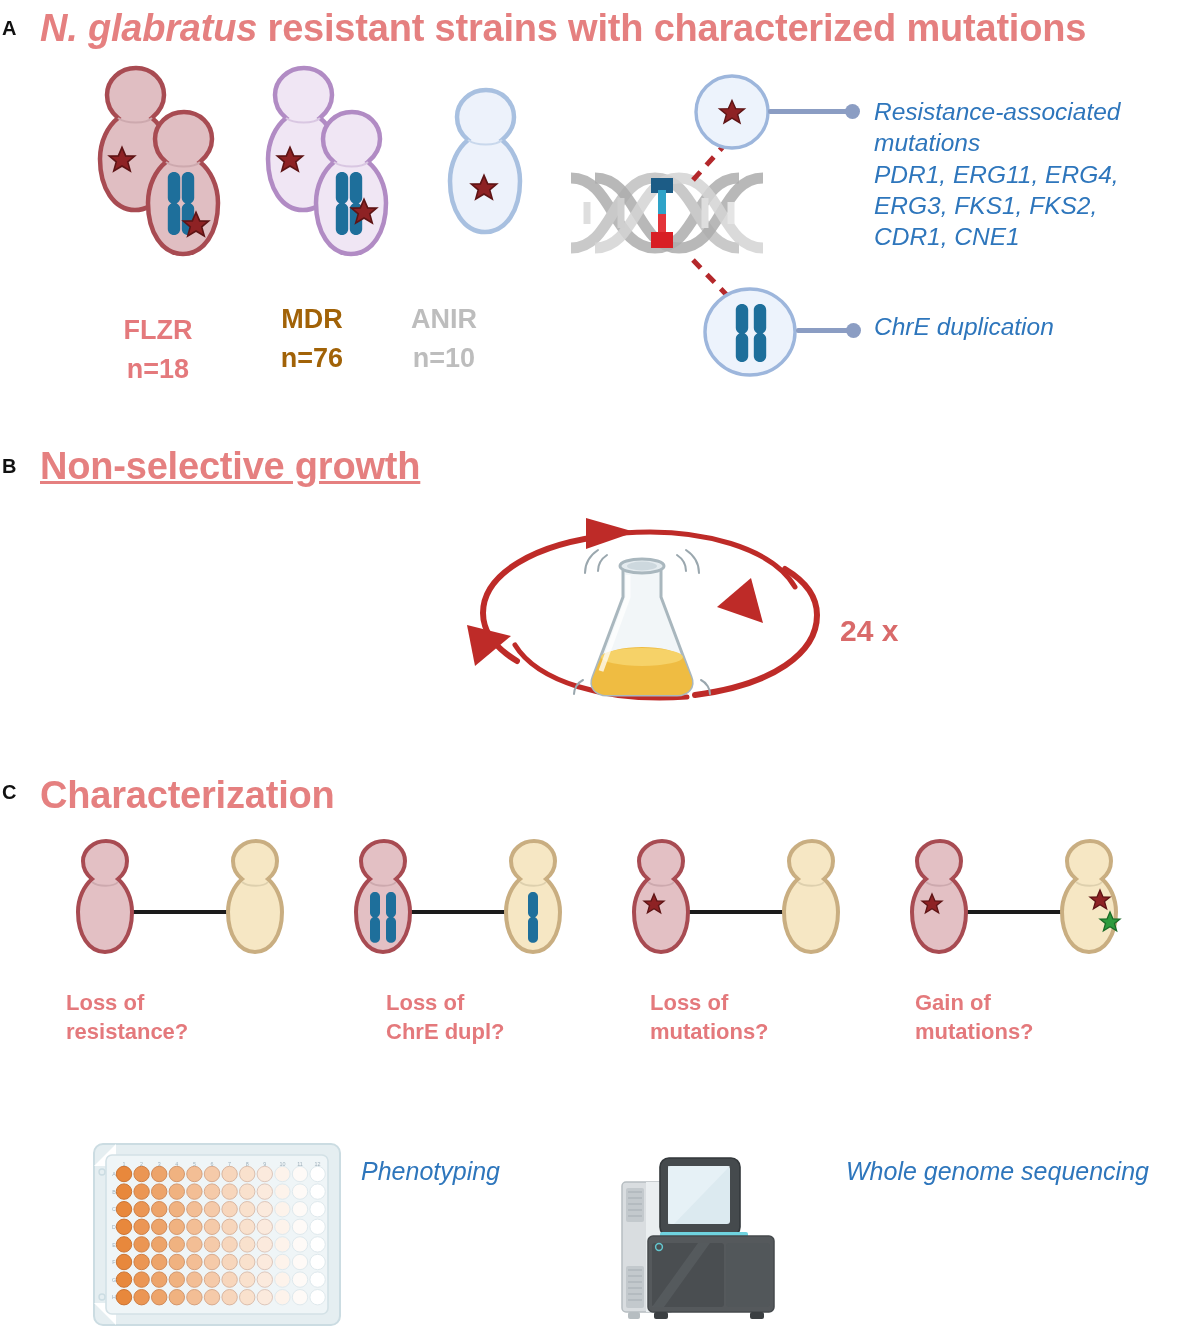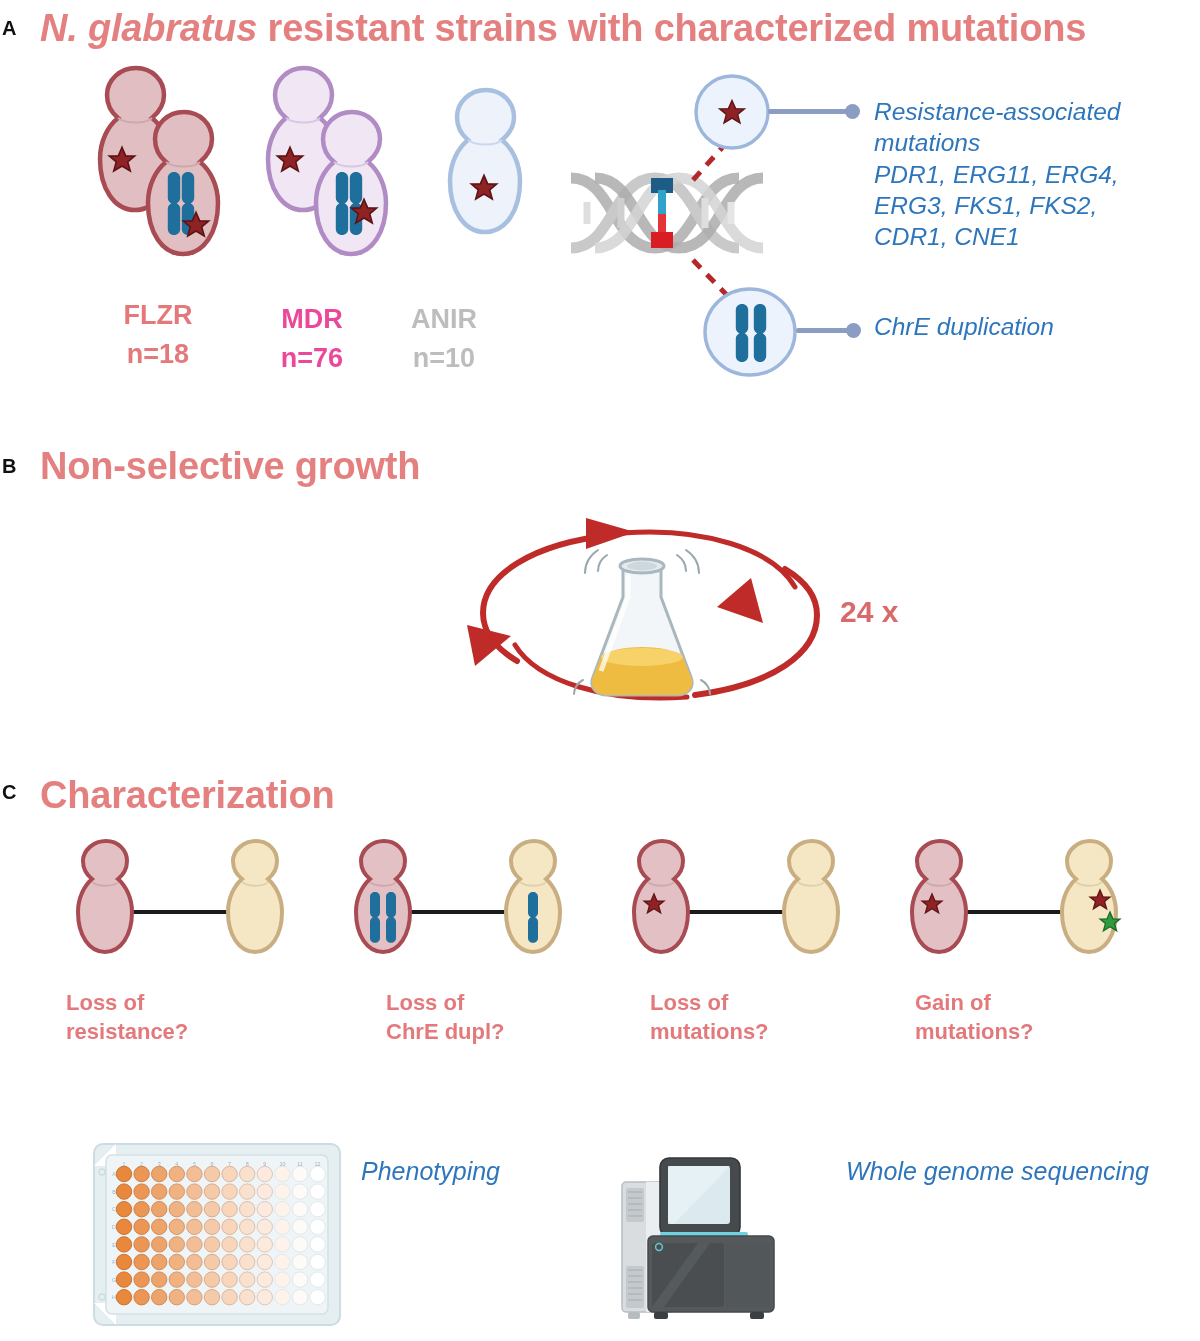--- a/index.html
+++ b/index.html
@@ -18,35 +18,35 @@
     position:absolute;font-weight:bold;font-size:38px;color:#E58080;
     line-height:1.1;white-space:nowrap;letter-spacing:-0.2px;
   }
   .panel-title .sp{font-style:italic;}
   
   .strain-label{
     position:absolute;text-align:center;font-weight:bold;font-size:27px;line-height:1.45;
     white-space:nowrap;
   }
   .strain-flzr{color:#E4797C;}
-  .strain-mdr{color:#ec4899;}
+  .strain-mdr{color:#a16207;}
   .strain-anir{color:#BDBDBD;}
   
   .legend-text{
     position:absolute;font-style:italic;font-size:24.5px;color:#2E76BC;line-height:1.28;
   }
   .legend-dot{
     position:absolute;width:15px;height:15px;border-radius:50%;background:#8B9DC3;
   }
   .legend-stem{
     position:absolute;height:5px;background:#8B9DC3;border-radius:2px;
   }
   
   .cycle-label{
-    position:absolute;font-weight:bold;font-size:30px;color:#D96A6A;white-space:nowrap;
+    position:absolute;font-weight:bold;font-size:30px;color:#D96A6A;white-space:nowrap;margin-top:19px;
   }
   
   .char-label{
     position:absolute;font-weight:bold;font-size:22px;color:#E4797C;line-height:1.32;
   }
   
   .method-label{
     position:absolute;font-style:italic;font-size:25px;color:#2E76BC;white-space:nowrap;
   }
   svg{display:block;overflow:visible;}
@@ -101,21 +101,21 @@
     <use href="#star5" transform="translate(274,152) scale(1.15)" fill="#8E2224" stroke="#5e1415" stroke-width="1.4"></use>
   </g>
 
   <g>
     <use href="#budcell" x="350" y="26" fill="#EDF2FB" stroke="#A8C0E0" stroke-width="4.5"></use>
     <path d="M378,80 C386,86 406,86 412,80" fill="none" stroke="#c9d8ec" stroke-width="2"></path>
     <use href="#star5" transform="translate(394,128) scale(1.15)" fill="#8E2224" stroke="#5e1415" stroke-width="1.4"></use>
   </g>
 </svg>
 
-<div class="strain-label strain-flzr" style="left:108px;top:296px;width:100px;">
+<div class="strain-label strain-flzr" style="left:108px;top:311px;width:100px;">
   <div>FLZR</div>
   <div>n=18</div>
 </div>
 <div class="strain-label strain-mdr" style="left:262px;top:300px;width:100px;">
   <div>MDR</div>
   <div>n=76</div>
 </div>
 <div class="strain-label strain-anir" style="left:394px;top:300px;width:100px;">
   <div>ANIR</div>
   <div>n=10</div>
@@ -169,21 +169,21 @@
 <div class="legend-text" style="left:874px;top:96px;width:330px;">
   <div>Resistance-associated</div>
   <div>mutations</div>
   <div>PDR1, ERG11, ERG4,</div>
   <div>ERG3, FKS1, FKS2,</div>
   <div>CDR1, CNE1</div>
 </div>
 <div class="legend-text" style="left:874px;top:311px;width:300px;">ChrE duplication</div>
 
 <div class="panel-letter" style="left:2px;top:456px;">B</div>
-<div class="panel-title" style="left:40px;top:446px;">Non-selective growth</div>
+<div class="panel-title" style="left:40px;top:446px;text-decoration:underline;">Non-selective growth</div>
 
 <svg class="abs" style="left:455px;top:505px;" width="400" height="225" viewBox="0 0 400 225">
 
   <g fill="none" stroke="#BE2B28" stroke-width="6">
     <path d="M158,30 C78,38 28,70 28,108 C28,126 40,143 62,156" stroke-linecap="round"></path>
     <path d="M240,190 C318,180 362,148 362,110 C362,92 350,76 330,64" stroke-linecap="round"></path>
     <path d="M168,28 C248,22 318,44 340,82" stroke-width="5" stroke-linecap="round"></path>
     <path d="M232,192 C150,198 82,176 60,140" stroke-width="5" stroke-linecap="round"></path>
   </g>
   <polygon points="131,13 180,27 131,44" fill="#BE2B28"></polygon>

